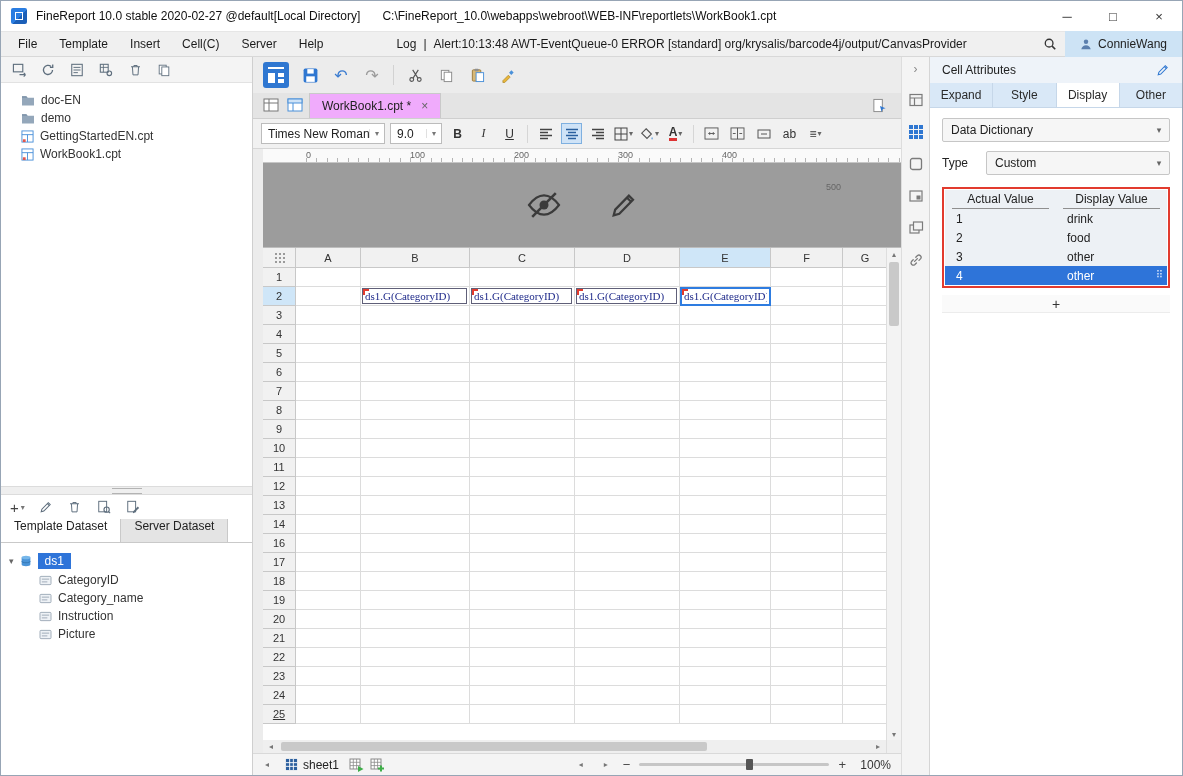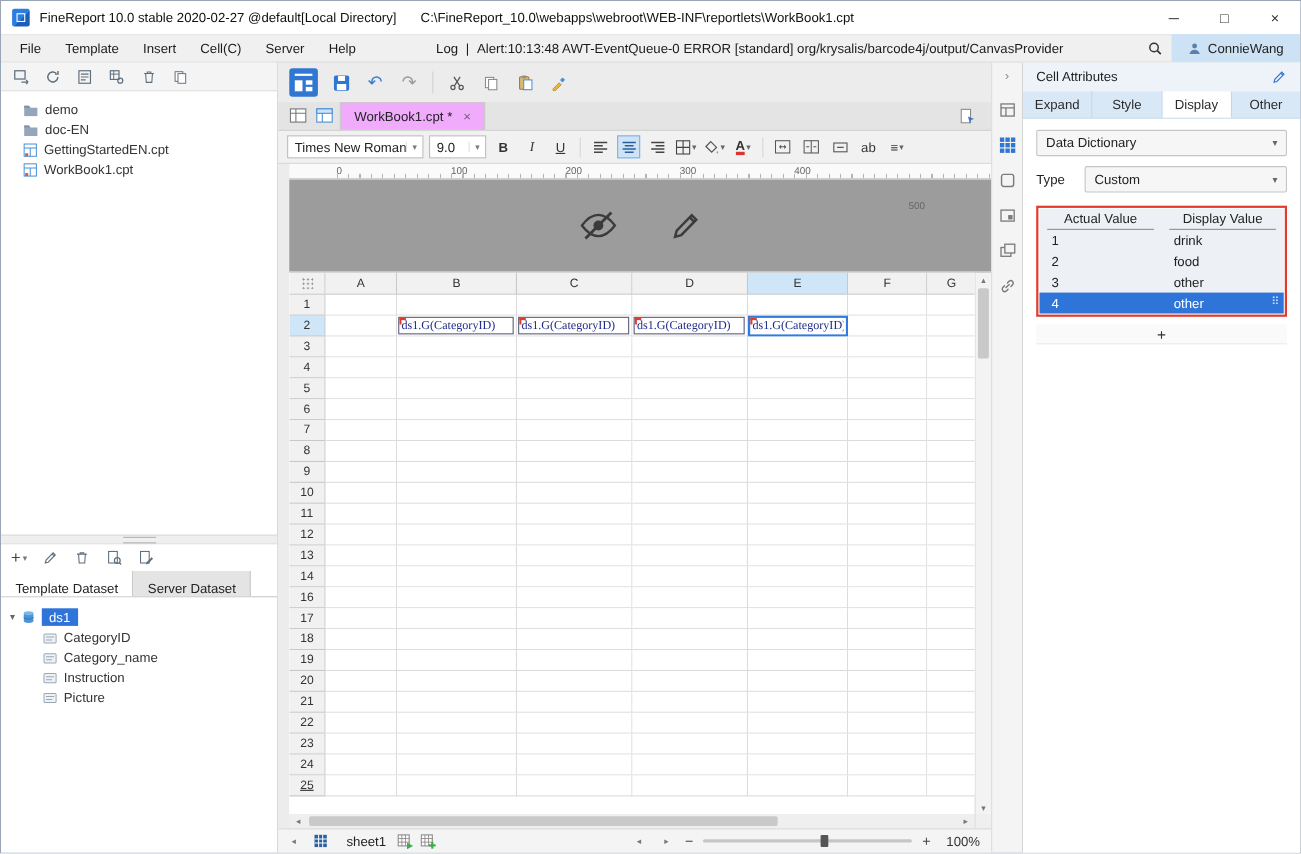--- a/index.html
+++ b/index.html
@@ -27,21 +27,21 @@
 .left-toolbar{height:26px;flex:none;display:flex;align-items:center;gap:13px;padding:0 10px;background:#f4f4f4;border-bottom:1px solid #e2e2e2}
 .tool-ic{width:16px;height:16px;display:flex;align-items:center;justify-content:center;color:#5e6e7d}
 .file-tree{flex:1;min-height:0;padding-top:8px;overflow:hidden}
 .tree-row{height:18px;display:flex;align-items:center;gap:6px;padding-left:20px;color:#333}
 .splitter{height:9px;flex:none;background:#efefef;border-top:1px solid #dcdcdc;border-bottom:1px solid #dcdcdc;display:flex;align-items:center;justify-content:center}
 .splitter::after{content:"";width:30px;height:4px;border-top:1px solid #b3b3b3;border-bottom:1px solid #b3b3b3}
 .ds-toolbar{height:24px;flex:none;display:flex;align-items:center;gap:13px;padding:0 9px;background:#fff}
 .add-plus{font-size:15px;color:#444;display:flex;align-items:center}
 .add-plus .drop-arrow{font-size:8px;margin-left:2px;color:#777}
 .ds-tabs{height:24px;flex:none;display:flex;border-bottom:1px solid #c9c9c9;background:#fff}
-.ds-tab{padding:0 13px;display:flex;align-items:flex-end}
+.ds-tab{padding:0 13px;display:flex;align-items:flex-start}
 .ds-tab.active{background:#fff;border-right:1px solid #c9c9c9}
 .ds-tab.inactive{background:#e4e4e4;border-right:1px solid #c9c9c9}
 .ds-tree{height:232px;flex:none;padding-top:8px}
 .ds-root-row{height:20px;display:flex;align-items:center;gap:5px;padding-left:8px}
 .exp-arrow{font-size:9px;color:#666}
 .ds-root-label{background:#2e74d9;color:#fff;padding:1px 7px;font-size:12px}
 .ds-field-row{height:18px;display:flex;align-items:center;gap:6px;padding-left:38px;color:#333}
 
 .center{flex:1;min-width:0;display:flex;flex-direction:column;background:#ececec}
 .quick-row{height:36px;flex:none;display:flex;align-items:center;gap:11px;padding:0 10px}
@@ -91,21 +91,21 @@
 .vscroll{width:15px;flex:none;background:#f3f3f3;border-left:1px solid #dedede;display:flex;flex-direction:column;align-items:center}
 .vs-arrow{height:12px;display:flex;align-items:center;font-size:8px;color:#777}
 .vs-track{flex:1;width:100%;position:relative}
 .vs-thumb{position:absolute;top:2px;left:2px;right:2px;height:64px;background:#c9c9c9;border-radius:2px}
 .hscroll-row{height:13px;flex:none;display:flex;align-items:center;margin-left:10px;background:#efefef}
 .hs-arrow{width:16px;text-align:center;font-size:8px;color:#777}
 .hs-track{flex:1;height:11px;position:relative}
 .hs-thumb{position:absolute;left:2px;top:1px;height:9px;width:72%;background:#c9c9c9;border-radius:2px}
 .hs-corner{width:15px;height:100%;background:#efefef;border-left:1px solid #dedede}
 .sheet-bar{height:22px;flex:none;display:flex;align-items:center;gap:6px;background:#f4f4f4;border-top:1px solid #d9d9d9;padding:0 6px}
-.sheet-tab{display:flex;align-items:center;gap:17px;height:100%;padding:0 4px}
+.sheet-tab{display:flex;align-items:center;gap:5px;height:100%;padding:0 4px}
 .zoom-area{margin-left:auto;display:flex;align-items:center;gap:9px;padding-right:4px}
 .zoom-btn{color:#444;font-size:13px}
 .zoom-slider{width:190px;height:3px;background:#c6c6c6;border-radius:2px;position:relative}
 .zoom-thumb{position:absolute;left:56%;top:-4px;width:7px;height:11px;background:#555;border-radius:1px}
 .zoom-label{width:36px;text-align:right;color:#333}
 
 .right-strip{width:28px;flex:none;background:#f4f4f4;border-left:1px solid #ddd;display:flex;flex-direction:column;align-items:center;padding-top:5px;gap:15px}
 .strip-ic{width:17px;height:17px;display:flex;align-items:center;justify-content:center;color:#7b7b7b}
 .strip-ic.active{color:#2f77d1}
 .strip-chevron{color:#8a8a8a;font-size:12px;height:14px;line-height:14px}
@@ -223,30 +223,30 @@
           </span>
       </div>
       <div class="file-tree">
           <div class="tree-row">
             <span>
               <svg width="14" height="12" viewBox="0 0 16 14">
                 <path d="M1 2.5h5l1.6 2H15v9H1z" fill="#94a7ba"></path>
                 <path d="M1 2.5h5l1.6 2H1z" fill="#7e93a8"></path>
               </svg>
             </span>
-            <span>demo</span>
+            <span>doc-EN</span>
           </div>
           <div class="tree-row">
             <span>
               <svg width="14" height="12" viewBox="0 0 16 14">
                 <path d="M1 2.5h5l1.6 2H15v9H1z" fill="#94a7ba"></path>
                 <path d="M1 2.5h5l1.6 2H1z" fill="#7e93a8"></path>
               </svg>
             </span>
-            <span>doc-EN</span>
+            <span>demo</span>
           </div>
           <div class="tree-row">
             <span>
               <svg width="13" height="13" viewBox="0 0 14 14">
                 <rect x="1" y="1" width="12" height="12" fill="#fff" stroke="#4a90d9"></rect>
                 <line x1="1" y1="5" x2="13" y2="5" stroke="#4a90d9"></line>
                 <line x1="7" y1="5" x2="7" y2="13" stroke="#4a90d9"></line>
                 <rect x="2" y="10" width="3" height="3" fill="#e2574c"></rect>
               </svg>
             </span>

